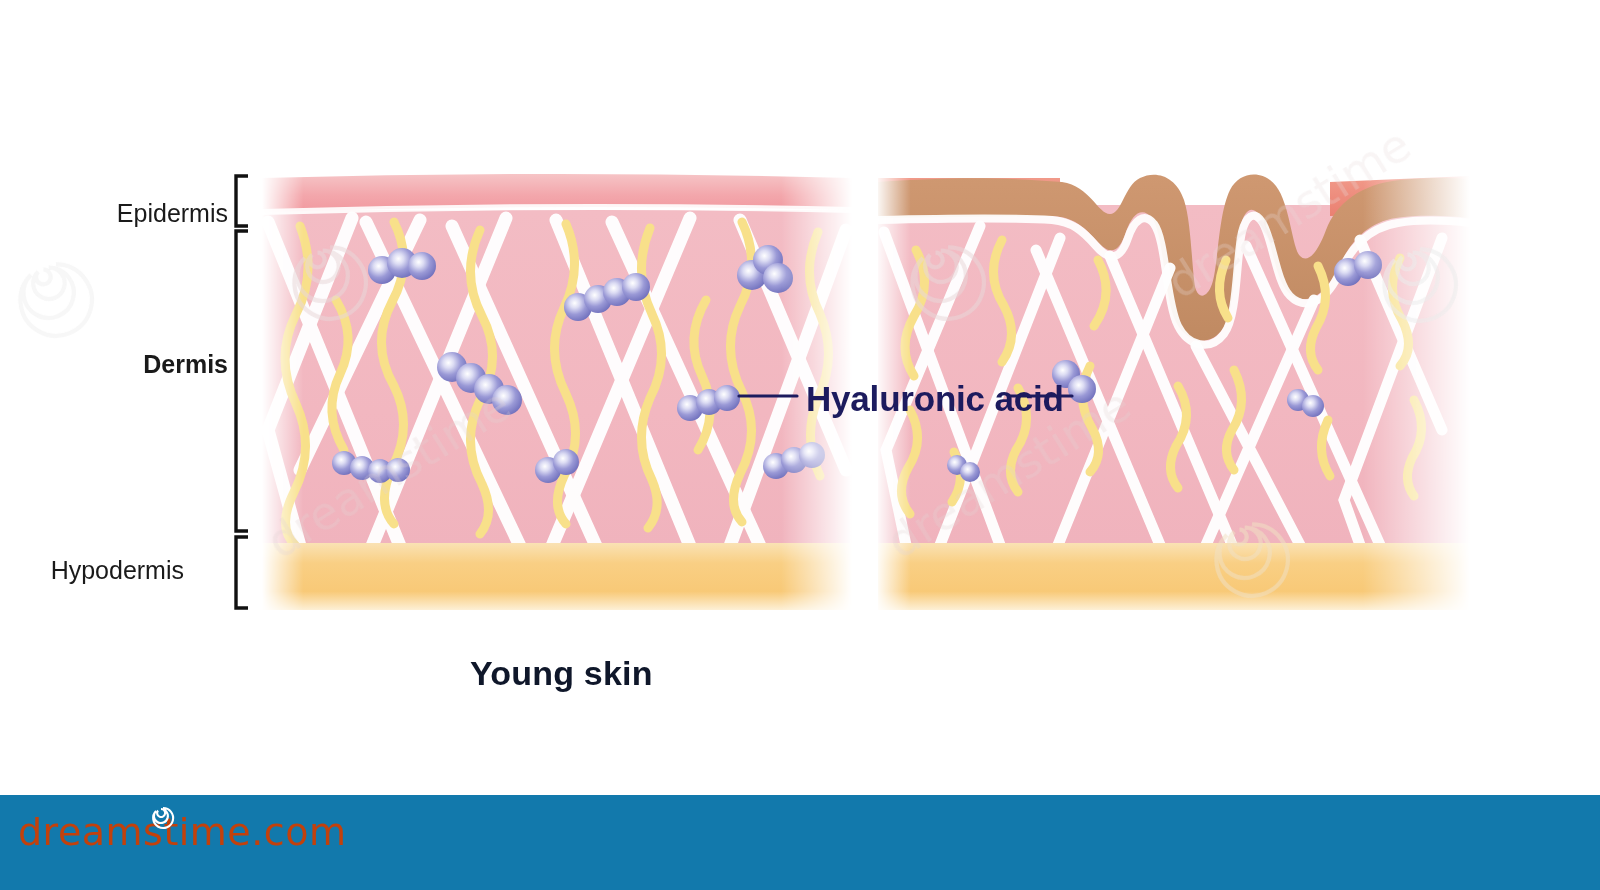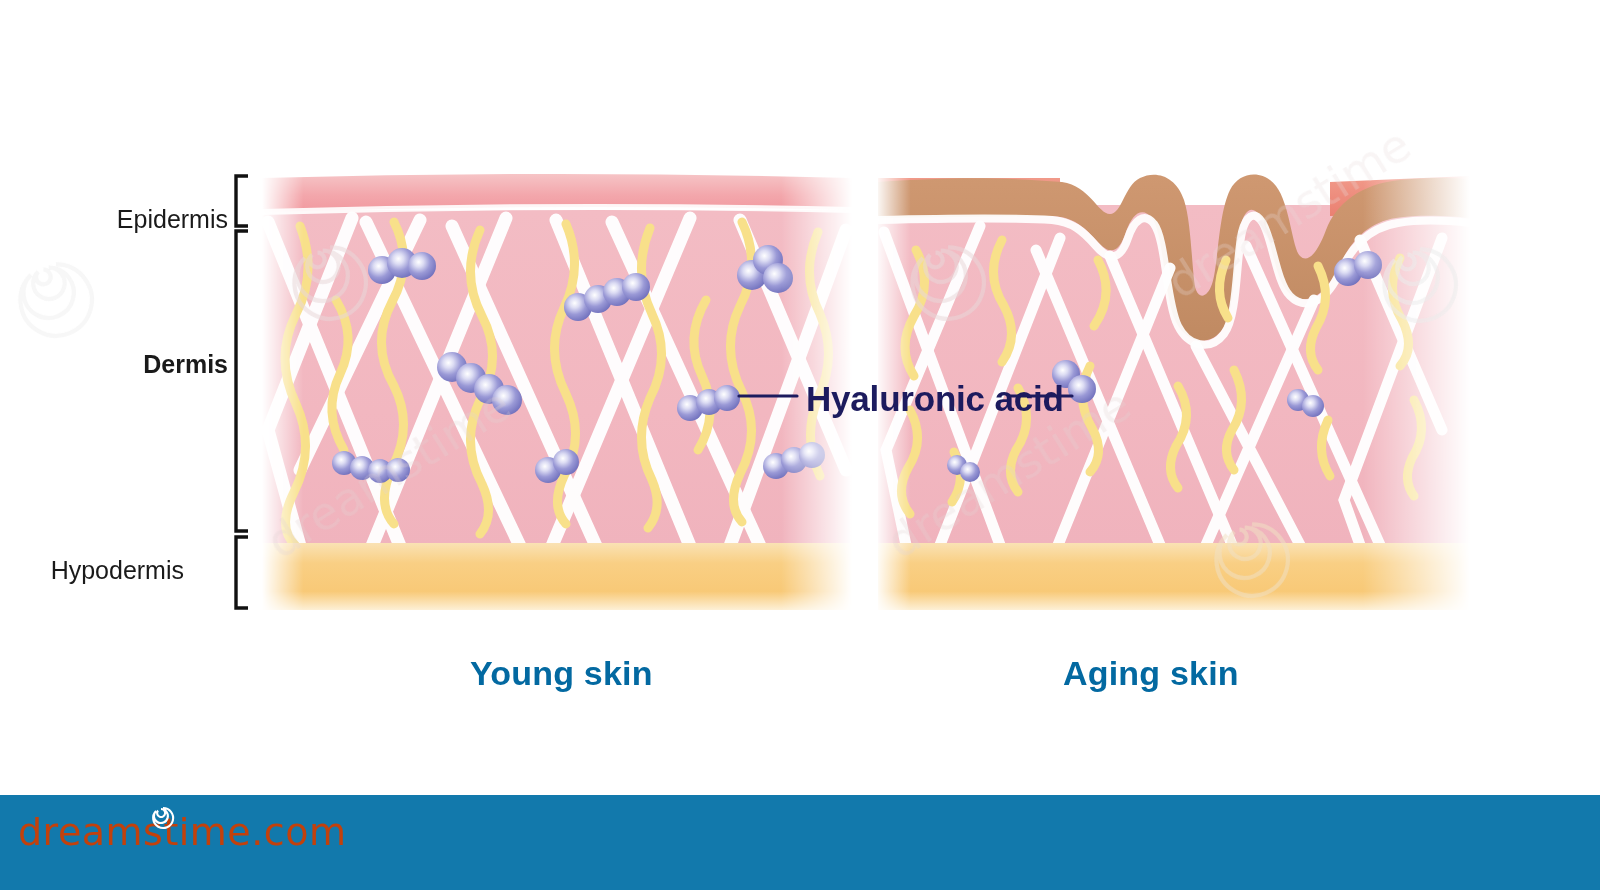--- a/index.html
+++ b/index.html
@@ -25,37 +25,37 @@
   .layer-label {
     position: absolute;
     text-align: right;
     color: #1a1a1a;
     font-family: "Liberation Sans", sans-serif;
     font-size: 25px;
     font-weight: 400;
     white-space: nowrap;
     line-height: 1;
   }
-  #label-epidermis  { right: 1372px; top: 207px; }
+  #label-epidermis  { right: 1372px; top: 201px; }
   #label-dermis     { right: 1372px; top: 352px; font-weight: bold; }
   #label-hypodermis { right: 1416px; top: 558px; text-align: center; }
 
   
   #art {
     position: absolute;
     left: 0;
     top: 0;
     width: 1600px;
     height: 890px;
   }
 
   
   .panel-caption {
     position: absolute;
-    color: #0369a1;
+    color: #0f172a;
     font-family: "Liberation Sans", sans-serif;
     font-size: 34px;
     font-weight: 700;
     white-space: nowrap;
     letter-spacing: 0.2px;
   }
   #caption-young { left: 470px; top: 654px; }
   #caption-aging { left: 1063px; top: 654px; }
 
   
@@ -387,21 +387,20 @@
     <g opacity="0.28">
       <text x="280" y="560" font-family="DejaVu Sans, sans-serif" font-size="46" fill="#e2d5d5" transform="rotate(-32 280 560)">dreamstime</text>
       <text x="900" y="560" font-family="DejaVu Sans, sans-serif" font-size="46" fill="#e2d5d5" transform="rotate(-32 900 560)">dreamstime</text>
       <text x="1180" y="300" font-family="DejaVu Sans, sans-serif" font-size="46" fill="#e8dcdc" transform="rotate(-32 1180 300)">dreamstime</text>
     </g>
   </svg>
 
   <div id="callout-text">Hyaluronic acid</div>
 
   <div class="panel-caption" id="caption-young">Young skin</div>
-  <div class="panel-caption" id="caption-aging">Aging skin</div>
 
   <div id="footer-bar"></div>
   <div id="footer-logo">dreamstime.com</div>
   <svg id="footer-logo-mark" viewBox="0 0 26 26">
     <path d="M13,13 m0,-10 a10,10 0 1,1 -7,3 a7,7 0 1,0 5,-2 a4,4 0 1,1 -3,1.5" fill="none" stroke="#ffffff" stroke-width="2.1"></path>
   </svg>
 
 </div>
 
 </body></html>

